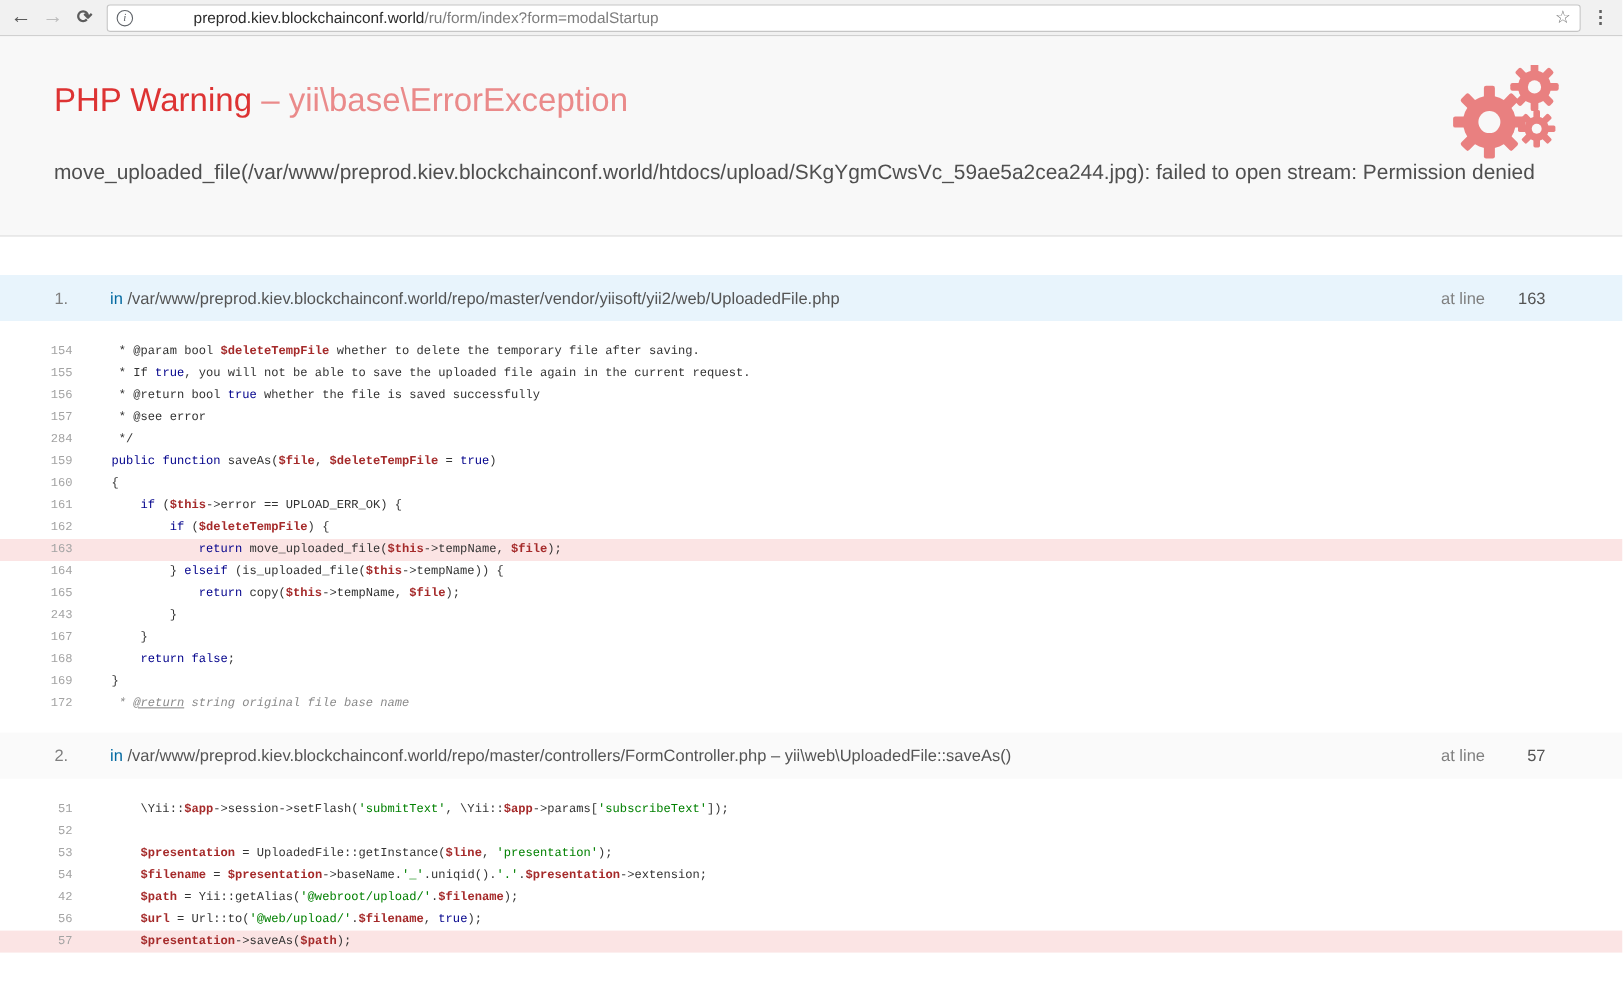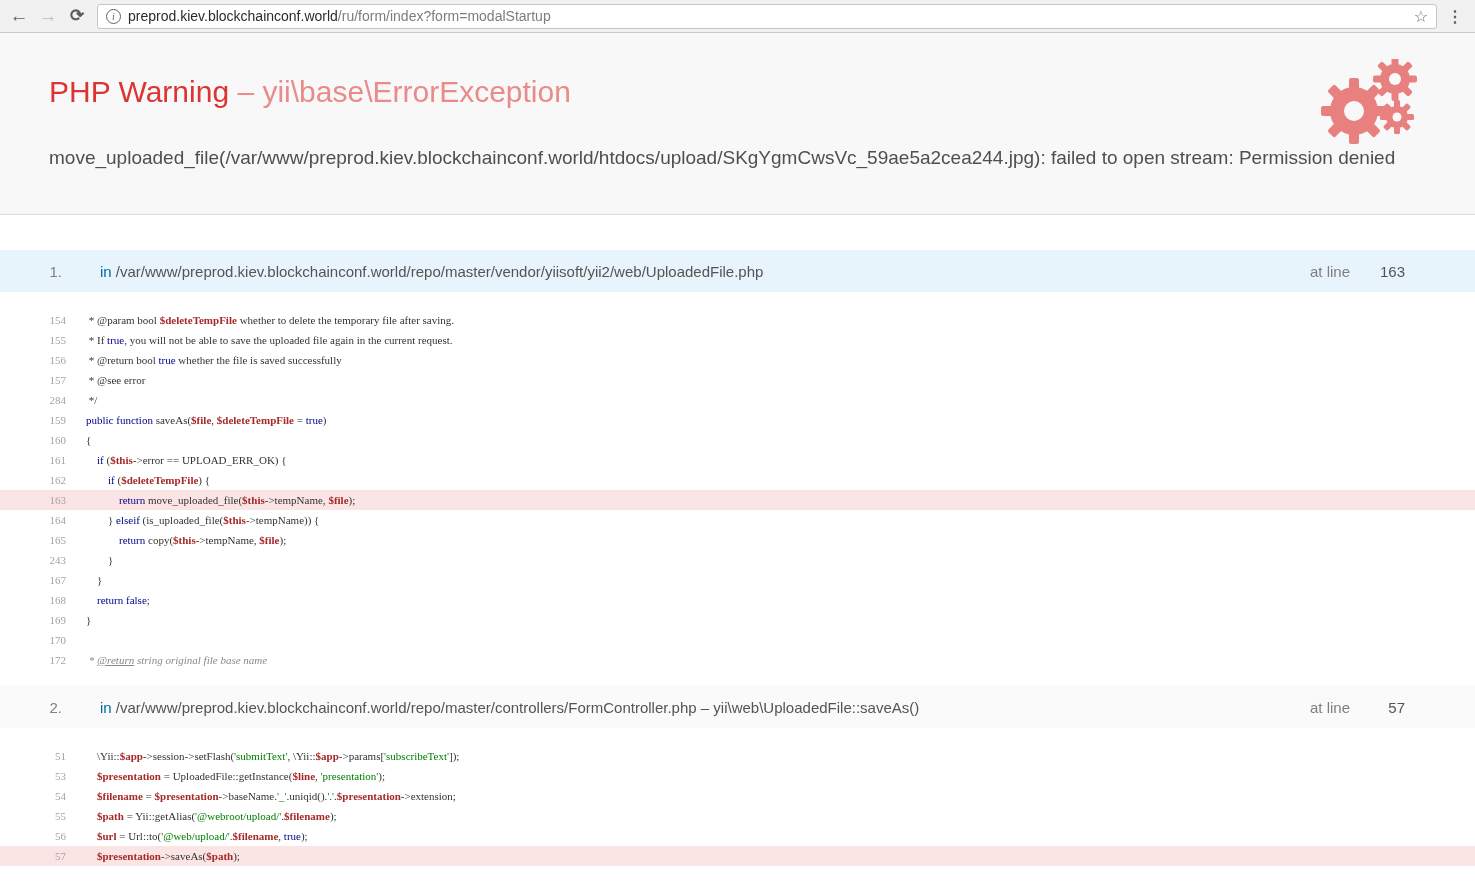--- a/index.html
+++ b/index.html
@@ -11,21 +11,21 @@
              display:flex; align-items:center; padding:0 8px; }
   .nav-icon { width:22px; text-align:center; font-size:19px; color:#5c5c5c; margin-right:7px;
               cursor:pointer; line-height:30px; }
   .nav-icon.disabled { color:#bdbdbd; }
   .reload-icon { font-size:17px; font-weight:bold; }
   .omnibox { flex:1; height:25px; background:#fff; border:1px solid #c6c6c6; border-radius:3px;
              display:flex; align-items:center; padding:0 8px; margin:0 6px 0 2px; }
   .info-badge { width:15px; height:15px; border:1px solid #5f6368; border-radius:50%;
                 color:#5f6368; font-size:10px; line-height:13px; text-align:center;
                 font-style:italic; font-family:"Liberation Serif", serif; margin-right:7px; }
-  .url-text { font-size:14px; white-space:nowrap; overflow:hidden; }
+  .url-text { font-size:14px; white-space:nowrap; overflow:hidden;margin-left:48px; }
   .url-host { color:#2b2b2b; }
   .url-path { color:#7d7d7d; }
   .star-icon { margin-left:auto; font-size:16px; color:#6e6e6e; cursor:pointer; }
   .menu-icon { font-size:16px; font-weight:bold; color:#5f5f5f; padding:0 4px; letter-spacing:0;
                cursor:pointer; }
 
   
   .err-header { background:#f8f8f8; border-bottom:1px solid #dedede; position:relative;
                 padding:42px 60px 30px 49px; height:182px; }
   .err-header h1 { font-size:30px; font-weight:normal; margin-bottom:26px; }
@@ -39,21 +39,21 @@
   .stack-header { display:flex; align-items:center; height:42px; font-size:15px; cursor:pointer; }
   .stack-item:nth-child(1) .stack-header { background:#e8f4fc; }
   .stack-item:nth-child(2) .stack-header { background:#fafafa; }
   .s-idx  { width:62px; text-align:right; color:#7f7f7f; flex:none; }
   .s-file { margin-left:38px; flex:1; color:#545454; white-space:nowrap; overflow:hidden; }
   .s-in   { color:#0369a1; }
   .s-at   { color:#7f7f7f; flex:none; }
   .s-line { width:55px; text-align:right; margin-right:70px; color:#545454; flex:none; }
 
   .code-block { padding:18px 0 16px; background:#fff;
-                font-family:Liberation Serif, serif; font-size:11px; }
+                font-family:Liberation Mono, monospace; font-size:11px; }
   .code-row { height:20px; line-height:20px; white-space:pre; }
   .code-row.error-line { background:#fbe4e4; }
   .ln { display:inline-block; width:66px; text-align:right; color:#a3a3a3; }
   .cd { margin-left:9px; }
   .tk-p { color:#333333; }
   .tk-k { color:#00008b; }
   .tk-v { color:#a52a2a; font-weight:bold; }
   .tk-s { color:#008000; }
   .tk-c { color:#8a8a8a; font-style:italic; }
   .tk-cu{ color:#8a8a8a; font-style:italic; text-decoration:underline; }
@@ -142,33 +142,33 @@
         <div class="code-row"><span class="ln">160</span><span class="cd"><span class="tk-p">    {</span></span></div>
         <div class="code-row"><span class="ln">161</span><span class="cd"><span class="tk-p">        </span><span class="tk-k">if</span><span class="tk-p"> (</span><span class="tk-v">$this</span><span class="tk-p">-&gt;error == UPLOAD_ERR_OK) {</span></span></div>
         <div class="code-row"><span class="ln">162</span><span class="cd"><span class="tk-p">            </span><span class="tk-k">if</span><span class="tk-p"> (</span><span class="tk-v">$deleteTempFile</span><span class="tk-p">) {</span></span></div>
         <div class="code-row error-line"><span class="ln">163</span><span class="cd"><span class="tk-p">                </span><span class="tk-k">return</span><span class="tk-p"> move_uploaded_file(</span><span class="tk-v">$this</span><span class="tk-p">-&gt;tempName, </span><span class="tk-v">$file</span><span class="tk-p">);</span></span></div>
         <div class="code-row"><span class="ln">164</span><span class="cd"><span class="tk-p">            } </span><span class="tk-k">elseif</span><span class="tk-p"> (is_uploaded_file(</span><span class="tk-v">$this</span><span class="tk-p">-&gt;tempName)) {</span></span></div>
         <div class="code-row"><span class="ln">165</span><span class="cd"><span class="tk-p">                </span><span class="tk-k">return</span><span class="tk-p"> copy(</span><span class="tk-v">$this</span><span class="tk-p">-&gt;tempName, </span><span class="tk-v">$file</span><span class="tk-p">);</span></span></div>
         <div class="code-row"><span class="ln">243</span><span class="cd"><span class="tk-p">            }</span></span></div>
         <div class="code-row"><span class="ln">167</span><span class="cd"><span class="tk-p">        }</span></span></div>
         <div class="code-row"><span class="ln">168</span><span class="cd"><span class="tk-p">        </span><span class="tk-k">return</span><span class="tk-p"> </span><span class="tk-k">false</span><span class="tk-p">;</span></span></div>
         <div class="code-row"><span class="ln">169</span><span class="cd"><span class="tk-p">    }</span></span></div>
-        <div class="code-row"><span class="ln">170</span><span class="cd"></span></div>
         <div class="code-row"><span class="ln">172</span><span class="cd"><span class="tk-c">     * </span><span class="tk-cu">@return</span><span class="tk-c"> string original file base name</span></span></div>
       </div>
     </div>
     <div class="stack-item">
       <div class="stack-header">
         <span class="s-idx">2.</span>
         <span class="s-file"><span class="s-in">in</span> <span class="s-path">/var/www/preprod.kiev.blockchainconf.world/repo/master/controllers/FormController.php</span><span class="s-method"> – yii\web\UploadedFile::saveAs()</span></span>
         <span class="s-at">at line</span>
         <span class="s-line">57</span>
       </div>
       <div class="code-block">
         <div class="code-row"><span class="ln">51</span><span class="cd"><span class="tk-p">        \Yii::</span><span class="tk-v">$app</span><span class="tk-p">-&gt;session-&gt;setFlash(</span><span class="tk-s">'submitText'</span><span class="tk-p">, \Yii::</span><span class="tk-v">$app</span><span class="tk-p">-&gt;params[</span><span class="tk-s">'subscribeText'</span><span class="tk-p">]);</span></span></div>
+        <div class="code-row"><span class="ln">52</span><span class="cd"></span></div>
         <div class="code-row"><span class="ln">53</span><span class="cd"><span class="tk-p">        </span><span class="tk-v">$presentation</span><span class="tk-p"> = UploadedFile::getInstance(</span><span class="tk-v">$line</span><span class="tk-p">, </span><span class="tk-s">'presentation'</span><span class="tk-p">);</span></span></div>
         <div class="code-row"><span class="ln">54</span><span class="cd"><span class="tk-p">        </span><span class="tk-v">$filename</span><span class="tk-p"> = </span><span class="tk-v">$presentation</span><span class="tk-p">-&gt;baseName.</span><span class="tk-s">'_'</span><span class="tk-p">.uniqid().</span><span class="tk-s">'.'</span><span class="tk-p">.</span><span class="tk-v">$presentation</span><span class="tk-p">-&gt;extension;</span></span></div>
-        <div class="code-row"><span class="ln">55</span><span class="cd"><span class="tk-p">        </span><span class="tk-v">$path</span><span class="tk-p"> = Yii::getAlias(</span><span class="tk-s">'@webroot/upload/'</span><span class="tk-p">.</span><span class="tk-v">$filename</span><span class="tk-p">);</span></span></div>
+        <div class="code-row"><span class="ln">42</span><span class="cd"><span class="tk-p">        </span><span class="tk-v">$path</span><span class="tk-p"> = Yii::getAlias(</span><span class="tk-s">'@webroot/upload/'</span><span class="tk-p">.</span><span class="tk-v">$filename</span><span class="tk-p">);</span></span></div>
         <div class="code-row"><span class="ln">56</span><span class="cd"><span class="tk-p">        </span><span class="tk-v">$url</span><span class="tk-p"> = Url::to(</span><span class="tk-s">'@web/upload/'</span><span class="tk-p">.</span><span class="tk-v">$filename</span><span class="tk-p">, </span><span class="tk-k">true</span><span class="tk-p">);</span></span></div>
         <div class="code-row error-line"><span class="ln">57</span><span class="cd"><span class="tk-p">        </span><span class="tk-v">$presentation</span><span class="tk-p">-&gt;saveAs(</span><span class="tk-v">$path</span><span class="tk-p">);</span></span></div>
       </div>
     </div>
   </div>
 
 </body></html>

